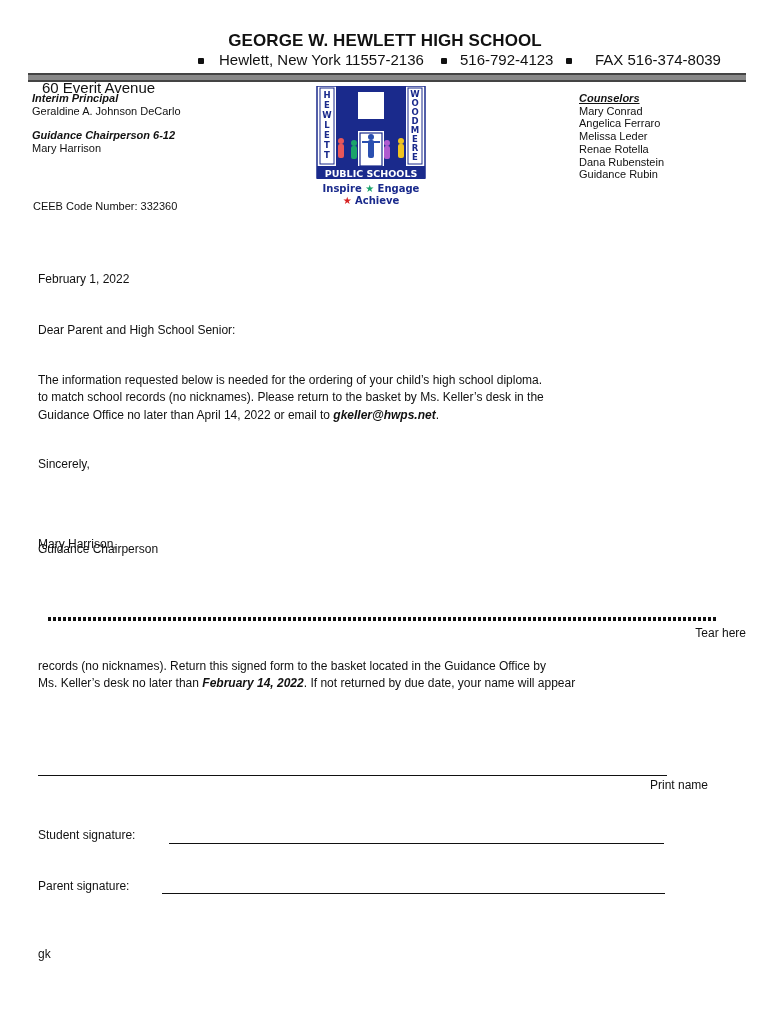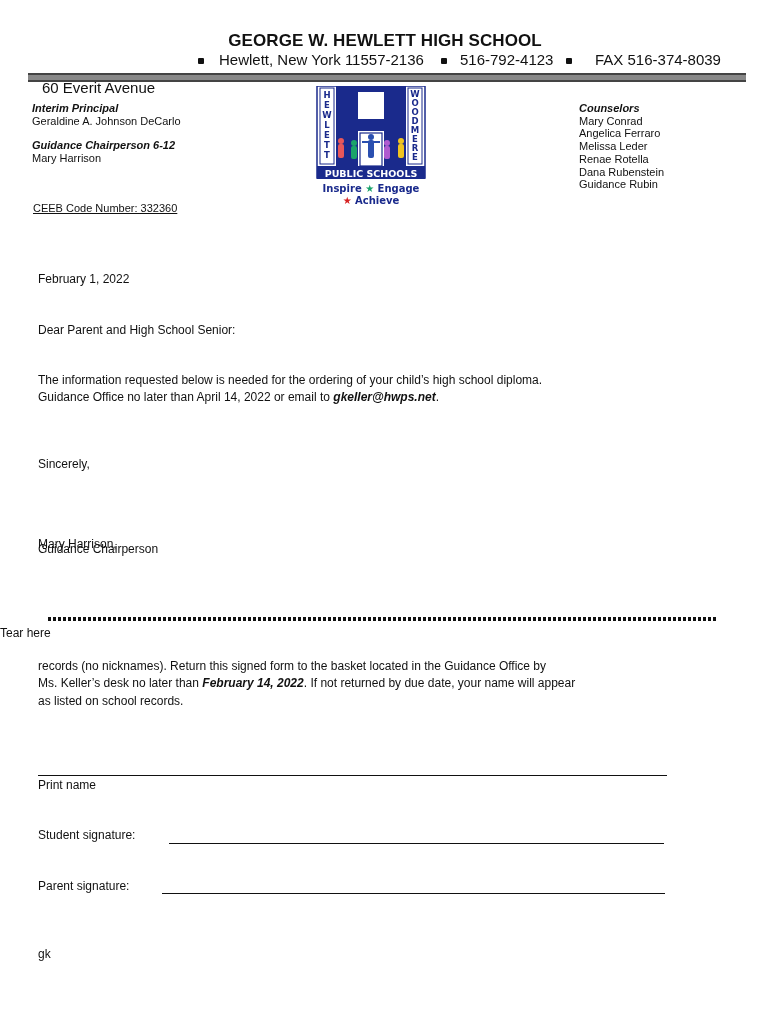--- a/index.html
+++ b/index.html
@@ -5,28 +5,28 @@
   html, body { margin: 0; padding: 0; background: #ffffff; }
   body { width: 770px; height: 1024px; position: relative; overflow: hidden;
          font-family: "Liberation Sans", sans-serif; color: #111; }
   .abs { position: absolute; }
   .school-title { left: 0; width: 770px; top: 31px; text-align: center;
                   font-size: 17px; font-weight: bold; letter-spacing: 0.1px; }
   .addr { top: 51px; font-size: 15px; }
   .bullet { width: 6px; height: 6px; background: #111; border-radius: 1px; top: 58px; }
   .rule { left: 28px; width: 718px; top: 73px; height: 5px;
           border-top: 2px solid #444; border-bottom: 2px solid #444; background: #888; }
-  .small { font-size: 11px; line-height: 12.7px; margin-top: 10px; }
+  .small { font-size: 11px; line-height: 12.7px; }
   .logo { left: 316px; top: 86px; width: 110px; height: 122px; }
   .body-text { font-size: 12px; line-height: 17.3px; }
   .para { left: 38px; width: 700px; }
   .tear { left: 48px; width: 670px; top: 617px; height: 4px;
           background-image: repeating-linear-gradient(90deg, #111 0 3px, transparent 3px 5px); }
   .line { height: 1px; background: #111; }
-  .center { text-align: left; }
+  .center { text-align: right; }
 </style>
 </head>
 <body>
 
 <div class="abs school-title">GEORGE W. HEWLETT HIGH SCHOOL</div>
 <div class="abs addr" style="left:42px;margin-top:28px;">60 Everit Avenue</div>
 <div class="abs bullet" style="left:198px;"></div>
 <div class="abs addr" style="left:219px;">Hewlett, New York 11557-2136</div>
 <div class="abs bullet" style="left:441px;"></div>
 <div class="abs addr" style="left:460px;">516-792-4123</div>
@@ -34,21 +34,21 @@
 <div class="abs addr" style="left:595px;">FAX 516-374-8039</div>
 <div class="abs rule"></div>
 
 <div class="abs small" style="left:32px; top:92px; width:260px;">
   <div style="font-weight:bold; font-style:italic;">Interim Principal</div>
   <div>Geraldine A. Johnson DeCarlo</div>
   <div style="height:12px;"></div>
   <div style="font-weight:bold; font-style:italic;">Guidance Chairperson 6-12</div>
   <div>Mary Harrison</div>
 </div>
-<div class="abs small" style="left:33px; top:192px;text-decoration:underline;">CEEB Code Number:  332360</div>
+<div class="abs small" style="left:33px; top:200px;">CEEB Code Number:  332360</div>
 
 <div class="abs logo">
   <svg width="110" height="122" viewBox="0 0 110 122">
     <rect x="1" y="0" width="108" height="92" fill="#fff" stroke="#1a2a8c" stroke-width="1.5"></rect>
 
     <rect x="20" y="0" width="22" height="80" fill="#1a2a8c"></rect>
     <rect x="68" y="0" width="22" height="80" fill="#1a2a8c"></rect>
     <rect x="42" y="33" width="26" height="12" fill="#1a2a8c"></rect>
     <rect x="20" y="0" width="70" height="6" fill="#1a2a8c"></rect>
     <rect x="44" y="47" width="22" height="33" fill="#fff" stroke="#1a2a8c" stroke-width="1.2"></rect>
@@ -87,46 +87,46 @@
         <rect x="82" y="58" width="6" height="14" rx="2" fill="#f0c420"></rect>
     </g>
     <rect x="1" y="80" width="108" height="13" fill="#1a2a8c"></rect>
     <text x="55" y="90.5" font-family="DejaVu Sans, sans-serif" font-weight="bold" font-size="9.5" fill="#fff" text-anchor="middle">PUBLIC SCHOOLS</text>
     <text x="55" y="106" font-family="DejaVu Sans, sans-serif" font-weight="bold" font-size="10" fill="#1a2a8c" text-anchor="middle">Inspire <tspan fill="#1aa36a">★</tspan> Engage</text>
     <text x="55" y="118" font-family="DejaVu Sans, sans-serif" font-weight="bold" font-size="10" fill="#1a2a8c" text-anchor="middle"><tspan fill="#d62020">★</tspan> Achieve</text>
   </svg>
 </div>
 
 <div class="abs small" style="left:579px; top:92px; width:160px;">
-  <div style="font-weight:bold; font-style:italic;">Counselors</div>
+  <div style="font-weight:bold; font-style:italic;text-decoration:underline;">Counselors</div>
   <div>Mary Conrad</div>
   <div>Angelica Ferraro</div>
   <div>Melissa Leder</div>
   <div>Renae Rotella</div>
   <div>Dana Rubenstein</div>
   <div>Guidance Rubin</div>
 </div>
 
 <div class="abs body-text para" style="top:271px;">February 1, 2022</div>
 <div class="abs body-text para" style="top:322px;">Dear Parent and High School Senior:</div>
 <div class="abs body-text para" style="top:372px;">
   <div>The information requested below is needed for the ordering of your child’s high school diploma.</div>
+  <div>to match school records (no nicknames).  Please return to the basket by Ms. Keller’s desk in the</div>
   <div><span>Guidance Office no later than April 14, 2022 or email to </span><b><i>gkeller@hwps.net</i></b><span>.</span></div>
 </div>
 <div class="abs body-text para" style="top:456px;">Sincerely,</div>
 <div class="abs body-text para" style="top:536px;">Mary Harrison,</div>
 <div class="abs body-text para" style="top:541px;">Guidance Chairperson</div>
 
 <div class="abs tear"></div>
 <div class="abs body-text center" style="left:0; width:746px; top:625px;">Tear here</div>
 
 <div class="abs body-text para" style="top:658px; width:710px;">
   <div>records (no nicknames).  Return this signed form to the basket located in the Guidance Office by</div>
   <div><span>Ms. Keller’s desk no later than </span><b><i>February 14, 2022</i></b><span>. If not returned by due date, your name will appear</span></div>
-  <div>as listed on school records.</div>
 </div>
 
 <div class="abs line" style="left:38px; width:629px; top:775px;"></div>
 <div class="abs body-text center" style="left:38px; width:670px; top:777px;">Print name</div>
 
 <div class="abs body-text" style="left:38px; top:827px;">Student signature:</div>
 <div class="abs line" style="left:169px; width:495px; top:843px;"></div>
 
 <div class="abs body-text" style="left:38px; top:878px;">Parent signature:</div>
 <div class="abs line" style="left:162px; width:503px; top:893px;"></div>

